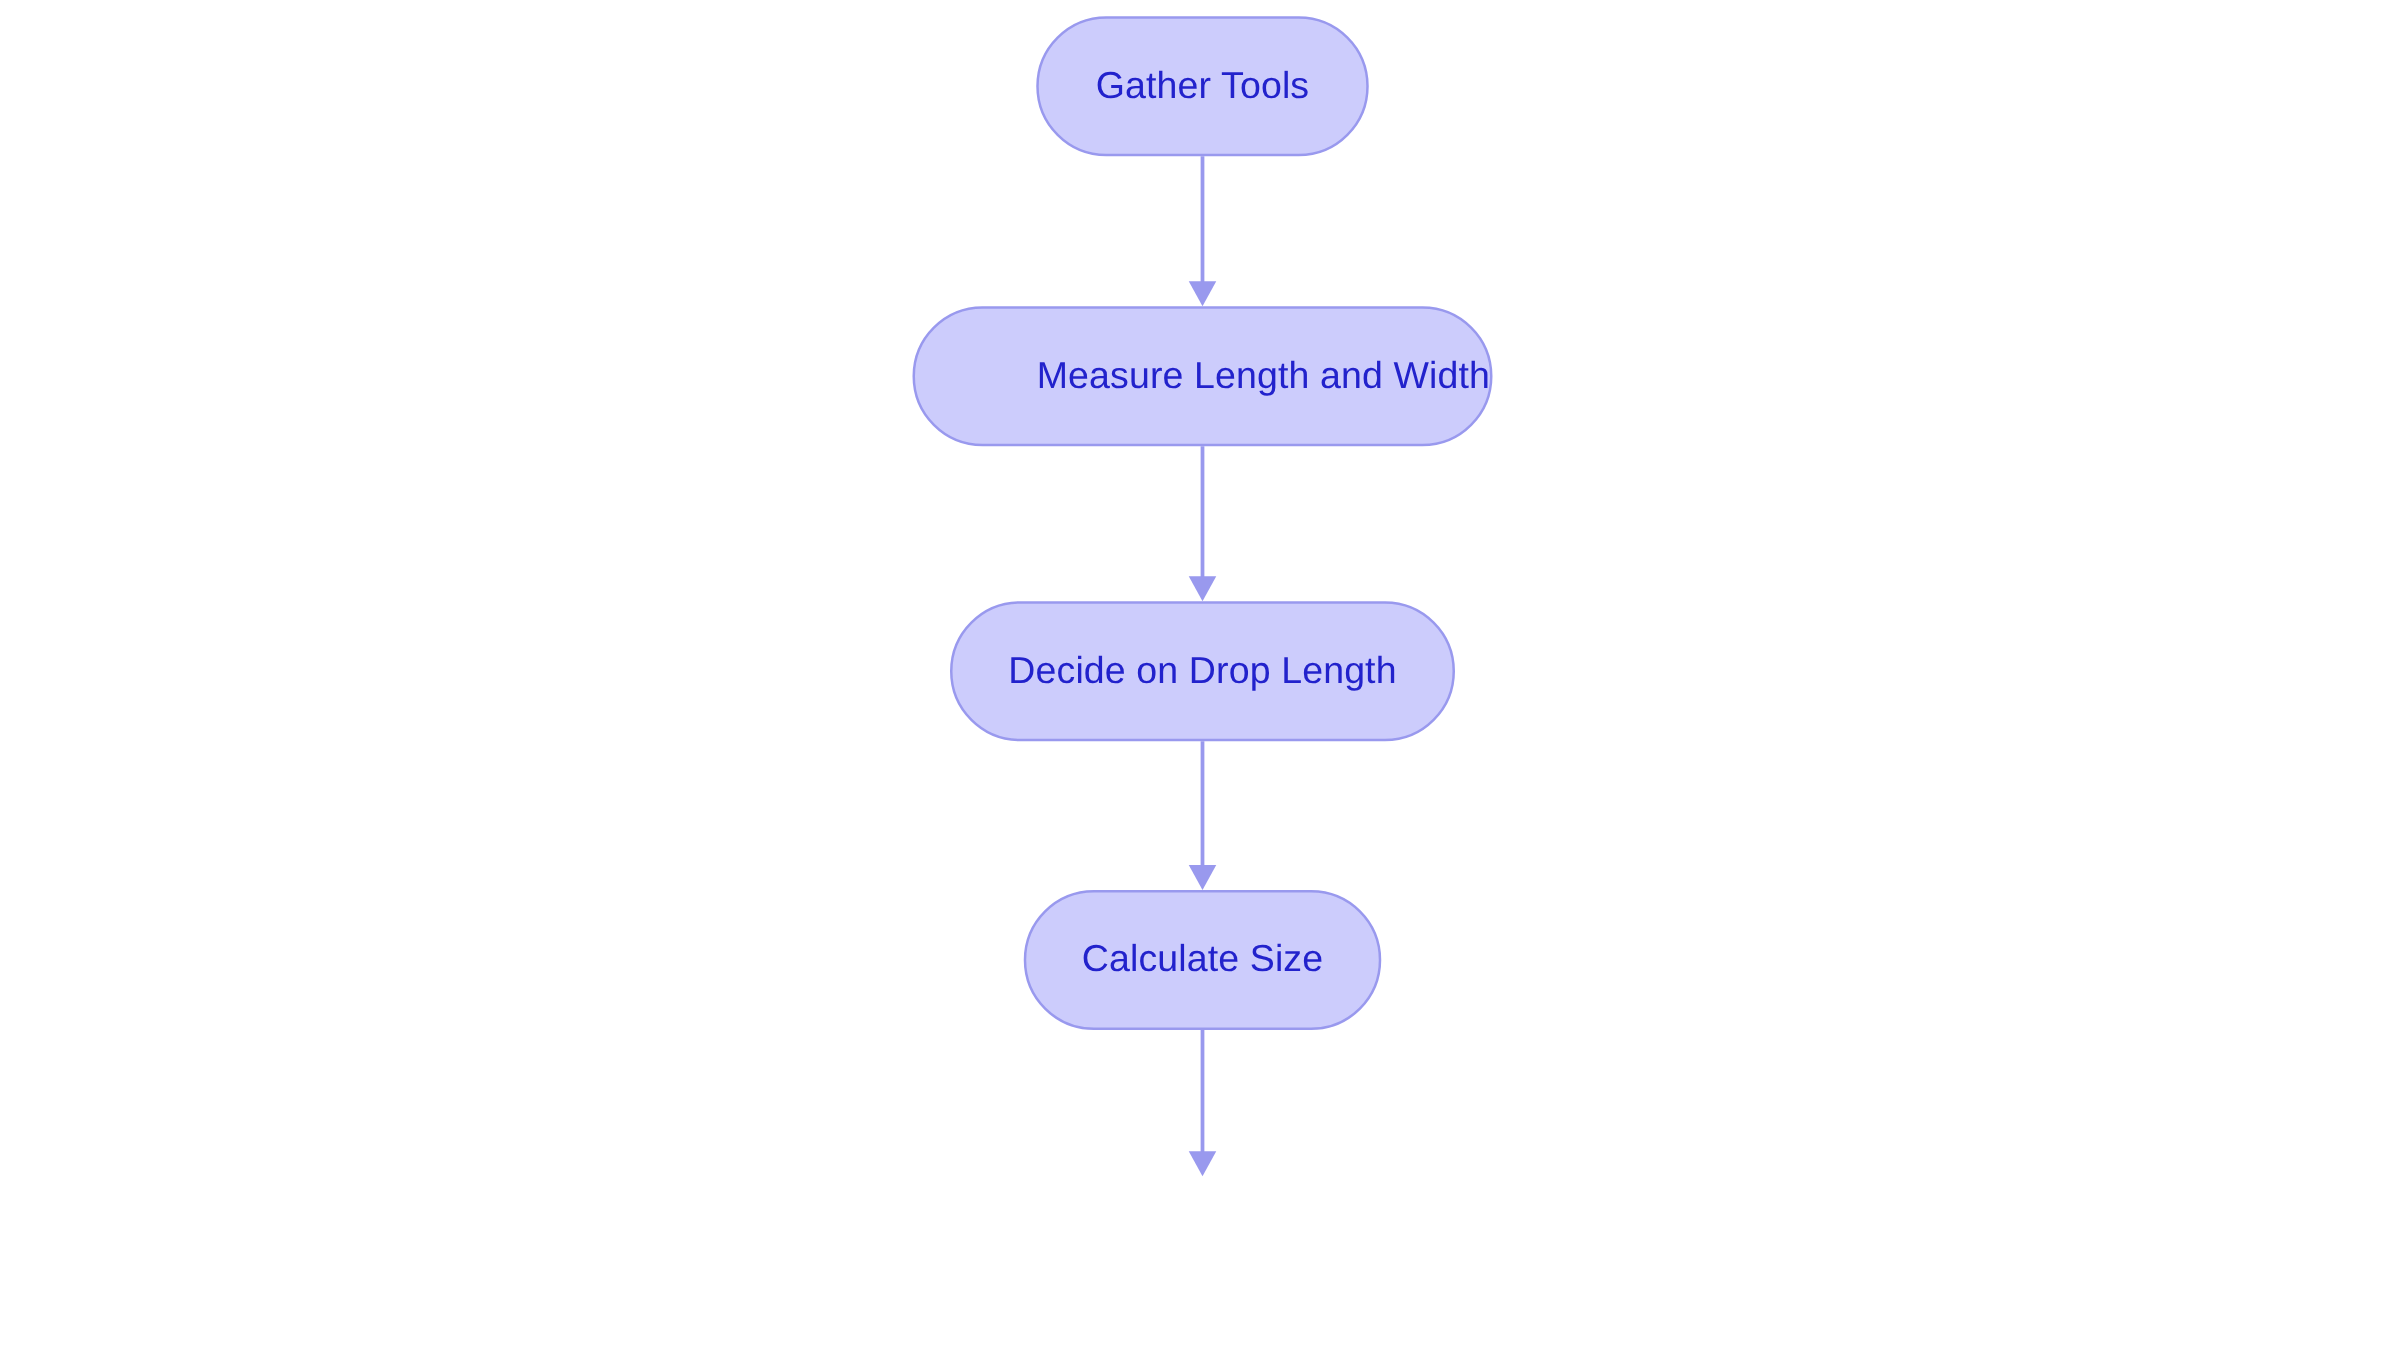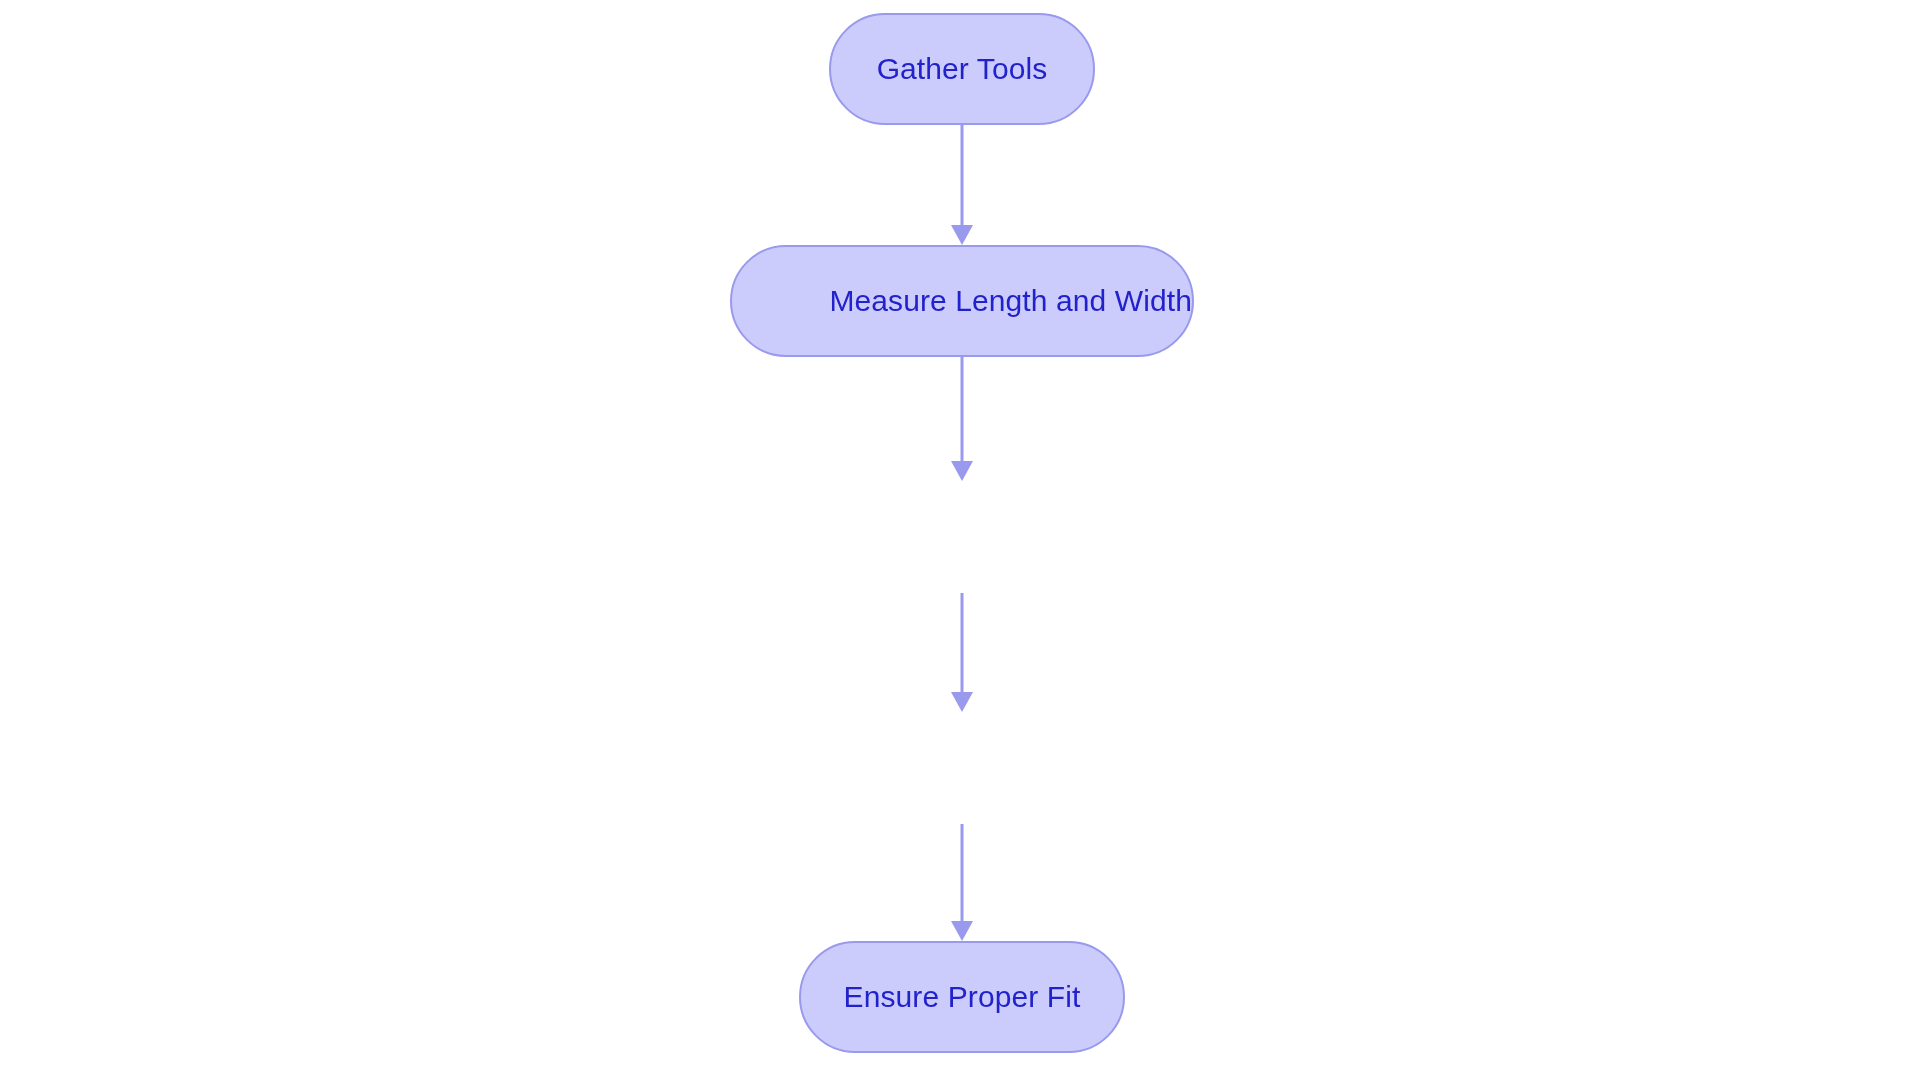--- a/index.html
+++ b/index.html
@@ -92,17 +92,20 @@
     <div class="edge-line" style="height: 98px; background: rgb(153, 153, 238);"></div>
     <div class="edge-arrowhead" style="border-top-color: rgb(153, 153, 238);"></div>
   </div>
 
   <div class="node" id="node-0" style="left: 962px; top: 13px; width: 266px; height: 112px; background: rgb(204, 204, 252); border-color: rgb(153, 153, 238);">
     <span class="node-label" style="color: rgb(34, 34, 204);">Gather Tools</span>
   </div>
   <div class="node" id="node-1" style="left: 962px; top: 245px; width: 464px; height: 112px; background: rgb(204, 204, 252); border-color: rgb(153, 153, 238); justify-content: flex-end;">
     <span class="node-label" style="color: rgb(34, 34, 204);">Measure Length and Width</span>
   </div>
-  <div class="node" id="node-4" style="left: 962px; top: 941px; width: 326px; height: 112px; background: rgb(204, 204, 252); border-color: rgb(153, 153, 238);">
-    <span class="node-label" style="color: rgb(34, 34, 204);">Ensure Proper Fit</span>
+  <div class="node" id="node-2" style="left: 962px; top: 481px; width: 404px; height: 112px; background: rgb(204, 204, 252); border-color: rgb(153, 153, 238);">
+    <span class="node-label" style="color: rgb(34, 34, 204);">Decide on Drop Length</span>
+  </div>
+  <div class="node" id="node-3" style="left: 962px; top: 712px; width: 286px; height: 112px; background: rgb(204, 204, 252); border-color: rgb(153, 153, 238);">
+    <span class="node-label" style="color: rgb(34, 34, 204);">Calculate Size</span>
   </div>
 
 </div>
 
 </body></html>

